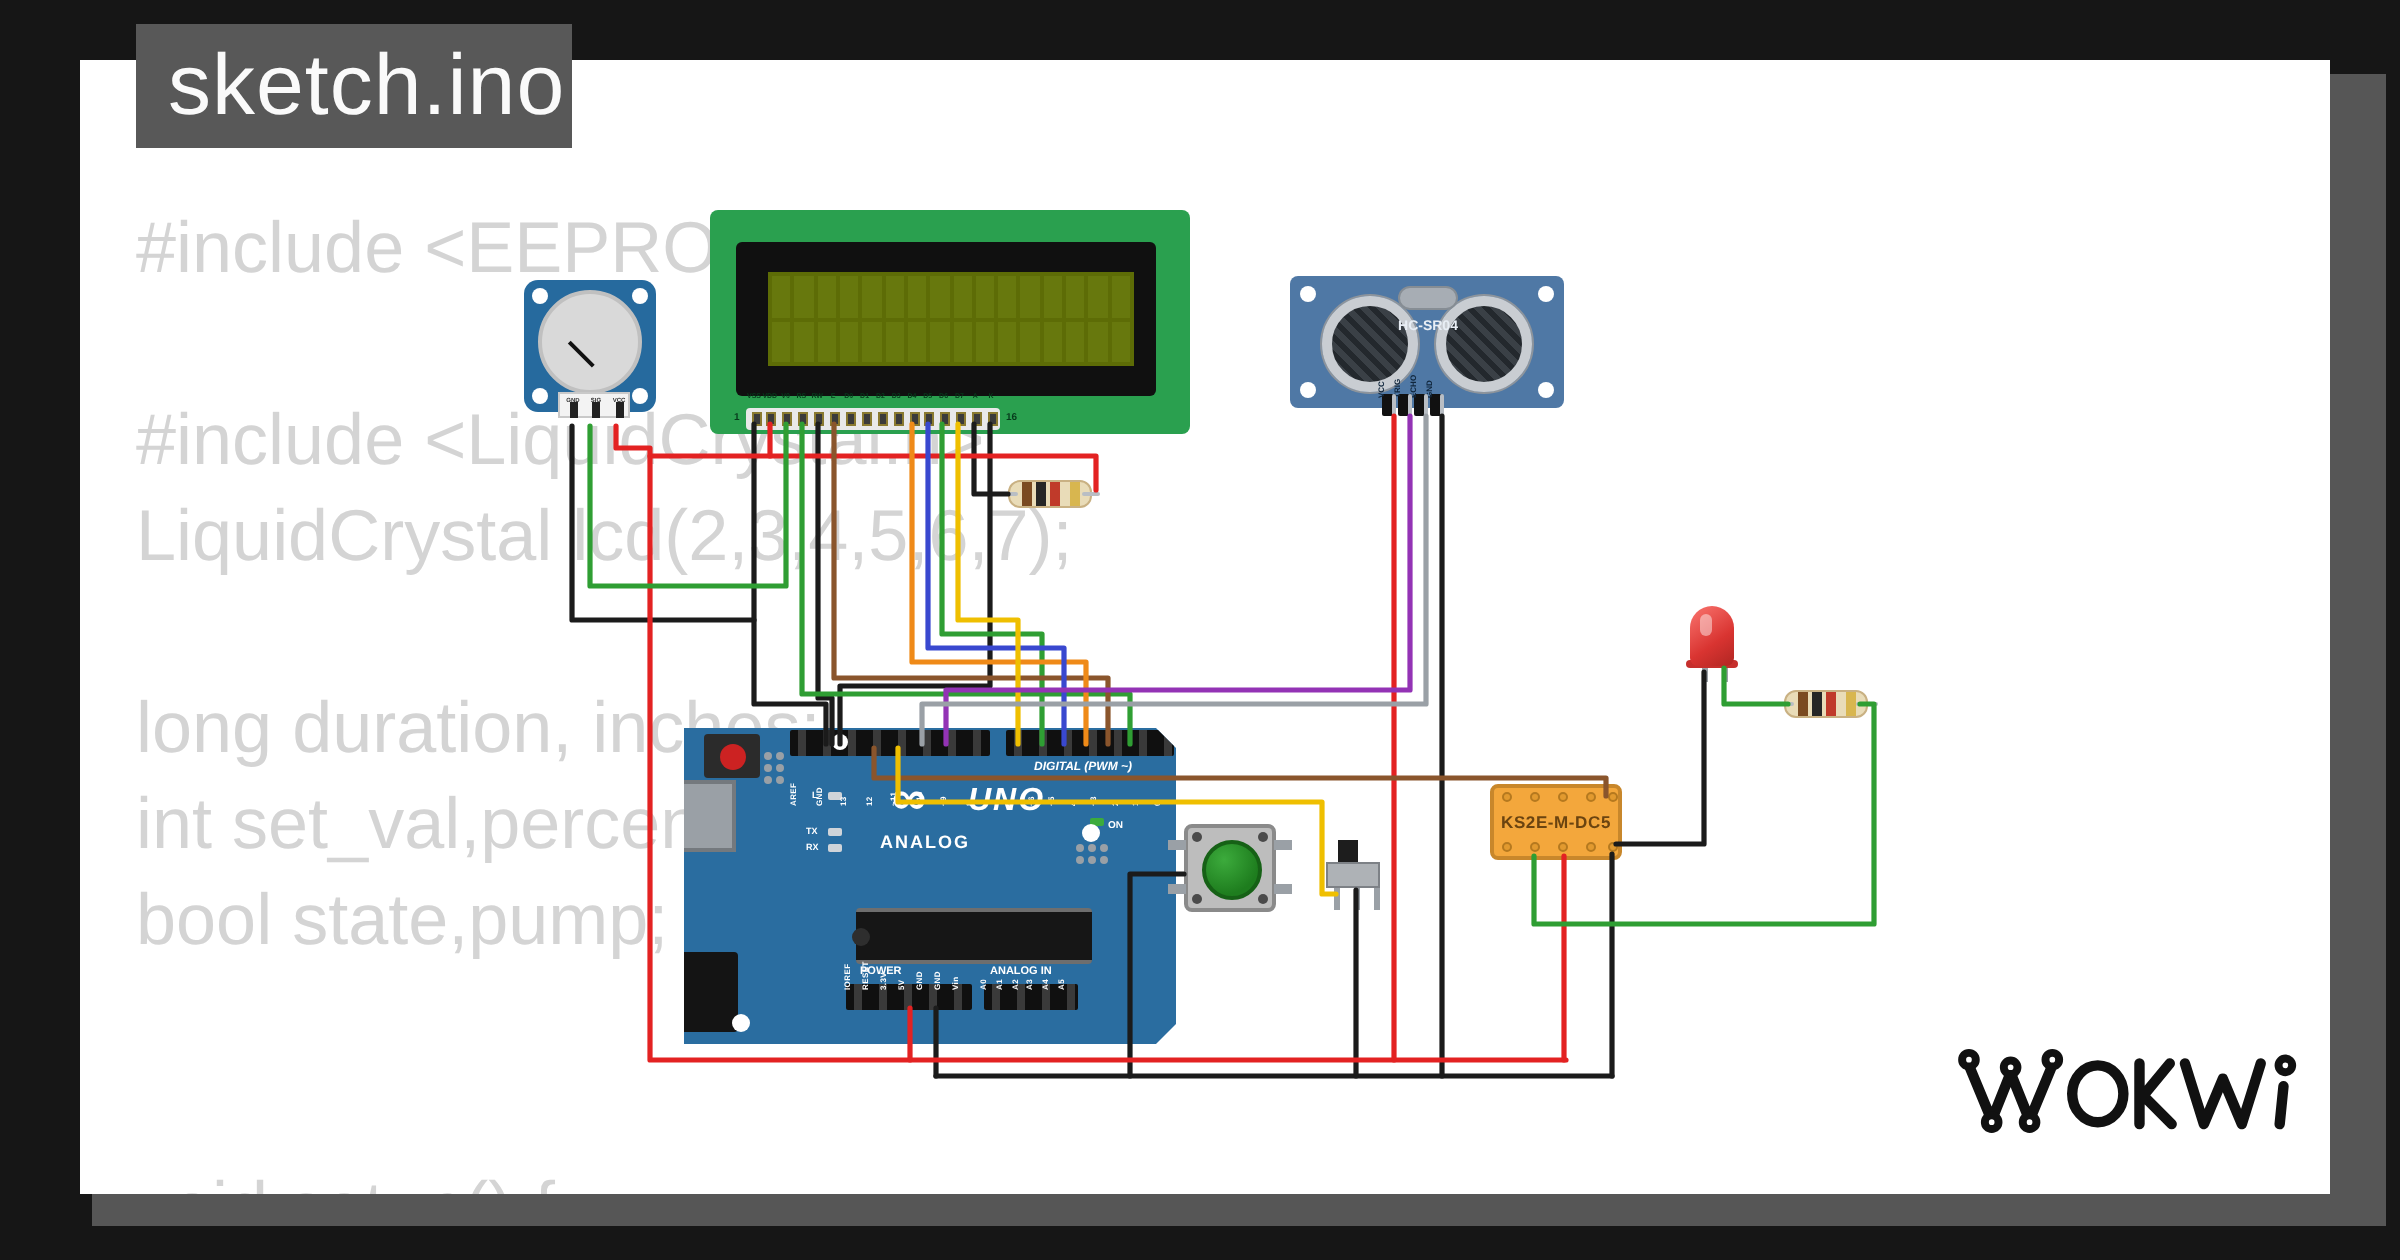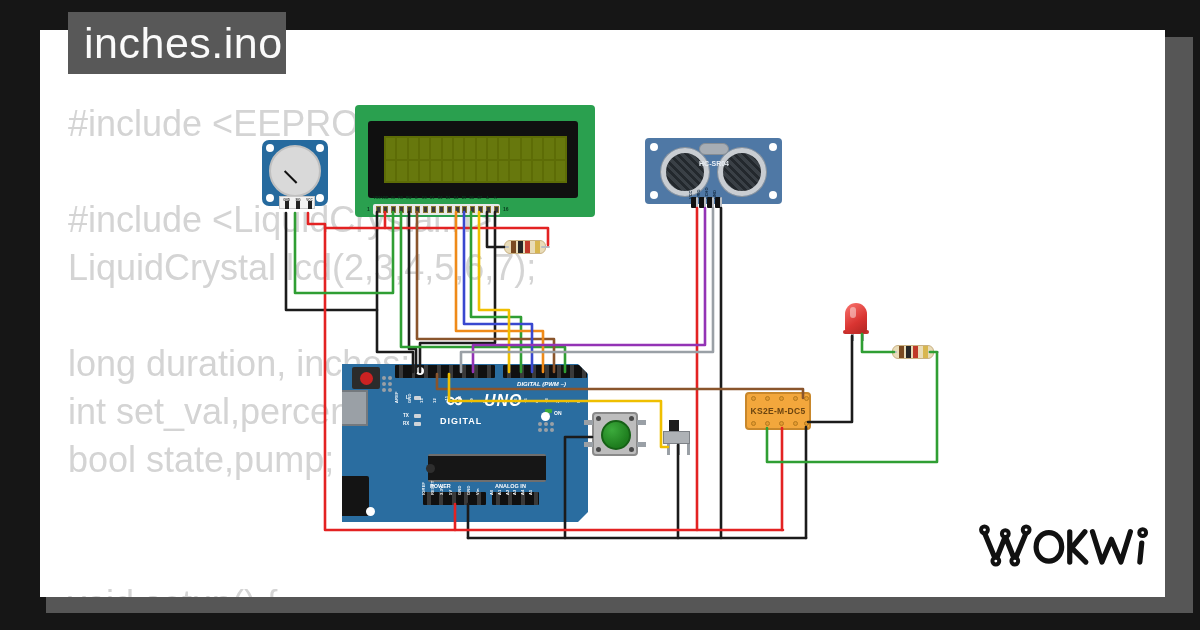--- a/index.html
+++ b/index.html
@@ -245,21 +245,21 @@
       </div>
     <div class="hdr" id="hdr-tl"></div>
     <div class="hdr" id="hdr-tr"></div>
     <div class="hdr" id="hdr-bl"></div>
     <div class="hdr" id="hdr-br"></div>
     <div class="boardtxt" id="digital-label">DIGITAL (PWM ~)</div>
     <div class="boardtxt" id="power-label">POWER</div>
     <div class="boardtxt" id="analog-label">ANALOG IN</div>
     <div class="boardtxt" id="uno-inf">∞</div>
     <div class="boardtxt" id="uno-logo">UNO</div>
-    <div class="boardtxt" id="uno-brand">DIGITAL</div>
+    <div class="boardtxt" id="uno-brand">ANALOG</div>
     <div class="boardtxt" id="on-label">ON</div>
     <i class="smled" style="left:72px;top:32px;"></i>
     <i class="smled" style="left:72px;top:50px;"></i>
     <i class="smled" style="left:72px;top:58px;"></i>
     <i class="smled" style="left:203px;top:45px;background:#3cab3c;"></i>
     <div></div>
     <div id="chip">
         <i></i>
       </div>
     <div class="icsp" style="left:40px;top:12px;grid-template-columns:repeat(2,4px);">
@@ -423,14 +423,14 @@
       <circle cx="32" cy="18" r="3.6"></circle>
       <circle cx="54" cy="14" r="3.6"></circle>
       <circle cx="22" cy="47" r="3.6"></circle>
       <circle cx="42" cy="47" r="3.6"></circle>
       <circle cx="177" cy="17" r="3.6"></circle>
     </g>
   </svg>
 </div>
 
 <div class="abs" id="titlebox">
-  <span>inches.ino</span>
+  <span>sketch.ino</span>
 </div>
 
 </body></html>

